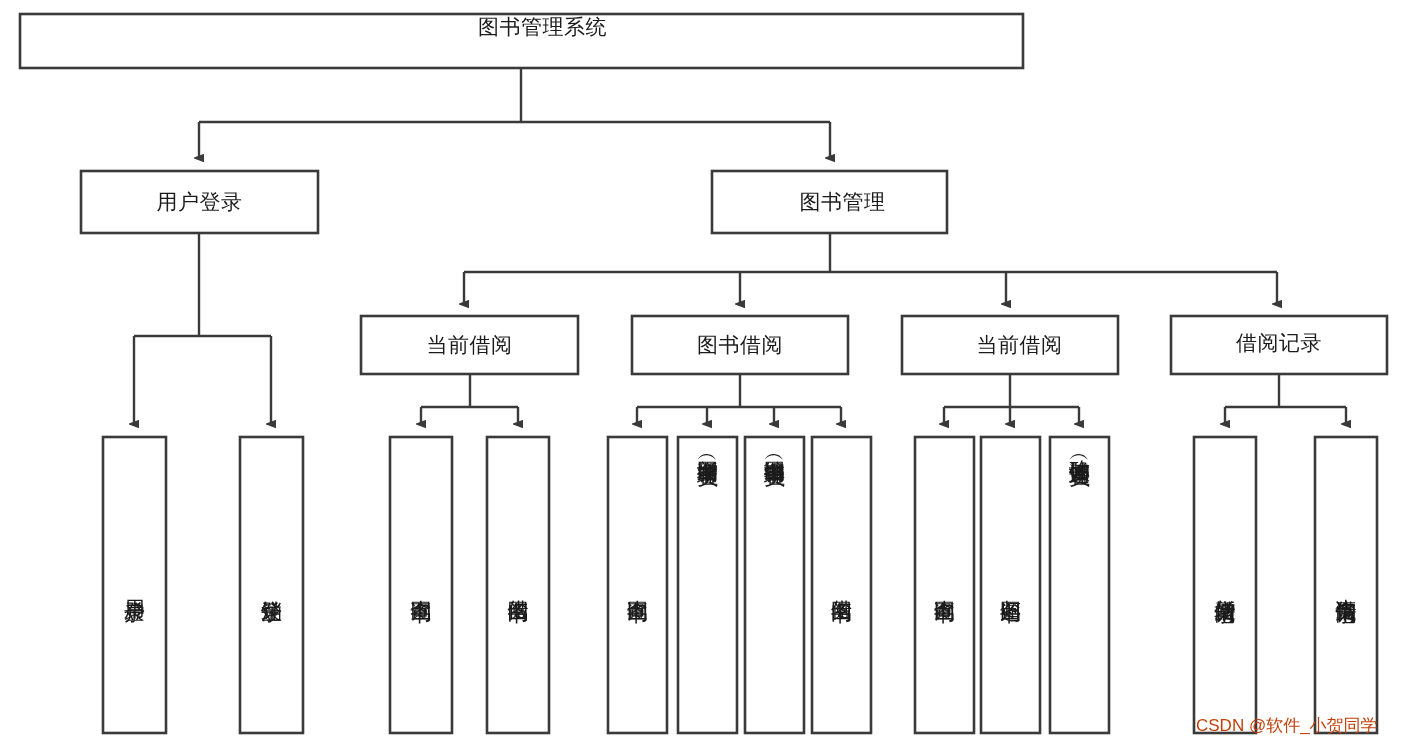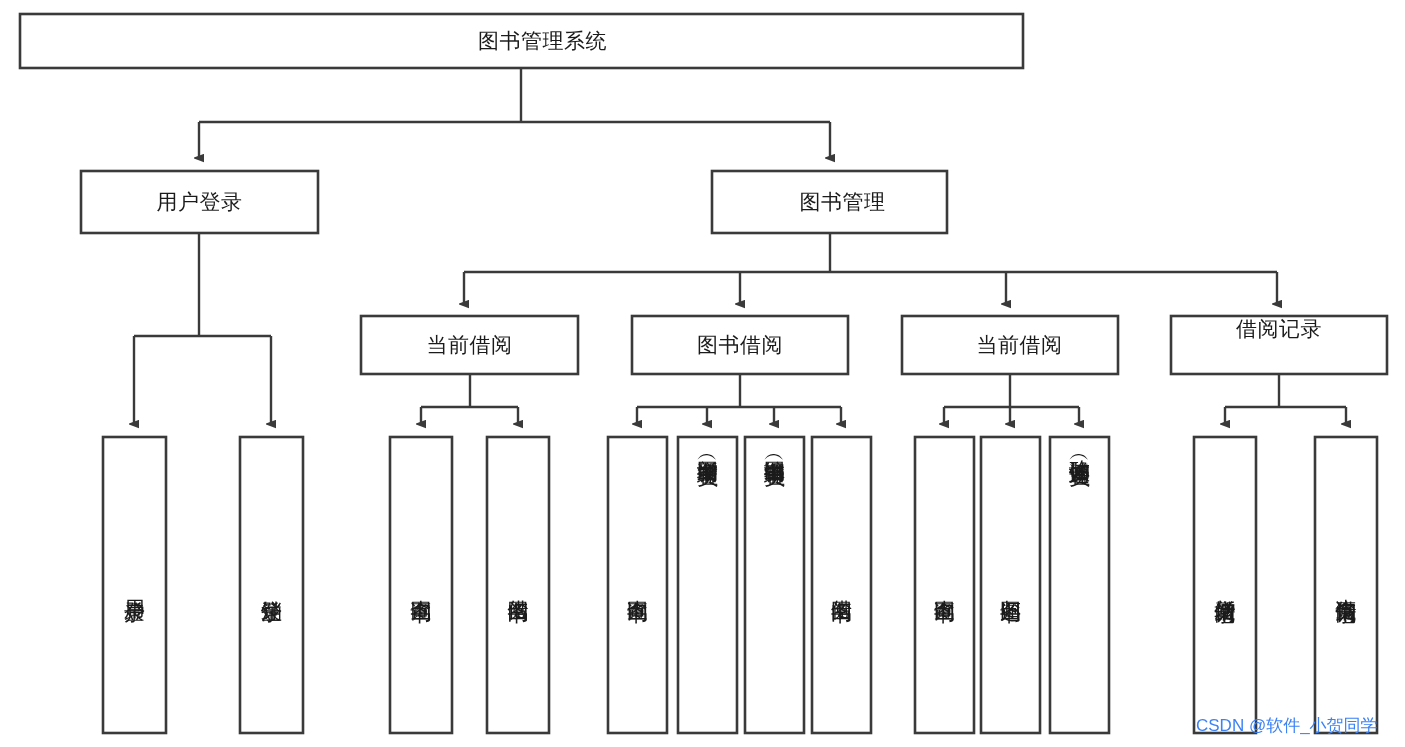--- a/index.html
+++ b/index.html
@@ -69,21 +69,21 @@
   .node-label-v.align-top {
     justify-content: flex-start;
     padding-top: 6px;
     box-sizing: border-box;
   }
   .watermark {
     position: absolute;
     left: 1196px;
     top: 714px;
     font-size: 17px;
-    color: #3b82f6;
+    color: #c2410c;
     white-space: nowrap;
     pointer-events: none;
   }
 </style>
 </head>
 <body>
 
 <div id="diagram-root">
 
   <svg class="diagram-svg" viewBox="0 0 1405 747">
@@ -155,29 +155,29 @@
     <rect class="node-box" x="812" y="437" width="59" height="296"></rect>
 
     <rect class="node-box" x="915" y="437" width="59" height="296"></rect>
     <rect class="node-box" x="981" y="437" width="59" height="296"></rect>
     <rect class="node-box" x="1050" y="437" width="59" height="296"></rect>
 
     <rect class="node-box" x="1194" y="437" width="62" height="296"></rect>
     <rect class="node-box" x="1315" y="437" width="62" height="296"></rect>
   </svg>
 
-  <div class="node-label-h" style="left:20px; top:14px; width:1045px; height:54px;">图书管理系统</div>
+  <div class="node-label-h" style="left:20px; top:0; width:1045px; height:54px;">图书管理系统</div>
 
   <div class="node-label-h" style="left:81px; top:171px; width:237px; height:62px;">用户登录</div>
   <div class="node-label-h" style="left:712px; top:171px; width:261px; height:62px;">图书管理</div>
 
   <div class="node-label-h" style="left:361px; top:316px; width:217px; height:58px;">当前借阅</div>
   <div class="node-label-h" style="left:632px; top:316px; width:216px; height:58px;">图书借阅</div>
   <div class="node-label-h" style="left:902px; top:316px; width:235px; height:58px;">当前借阅</div>
-  <div class="node-label-h" style="left:1171px; top:300px; width:216px; height:58px;">借阅记录</div>
+  <div class="node-label-h" style="left:1171px; top:314px; width:216px; height:58px;">借阅记录</div>
 
   <div class="node-label-v" style="left:103px; top:437px; width:63px; height:296px;">用户登录</div>
   <div class="node-label-v" style="left:240px; top:437px; width:63px; height:296px;">注销登录</div>
 
   <div class="node-label-v" style="left:390px; top:437px; width:62px; height:296px;">查询图书</div>
   <div class="node-label-v" style="left:487px; top:437px; width:62px; height:296px;">借阅图书</div>
 
   <div class="node-label-v" style="left:608px; top:437px; width:59px; height:296px;">查询图书</div>
   <div class="node-label-v align-top" style="left:678px; top:437px; width:59px; height:296px;">新增图书（管理员）</div>
   <div class="node-label-v align-top" style="left:745px; top:437px; width:59px; height:296px;">编辑图书（管理员）</div>

